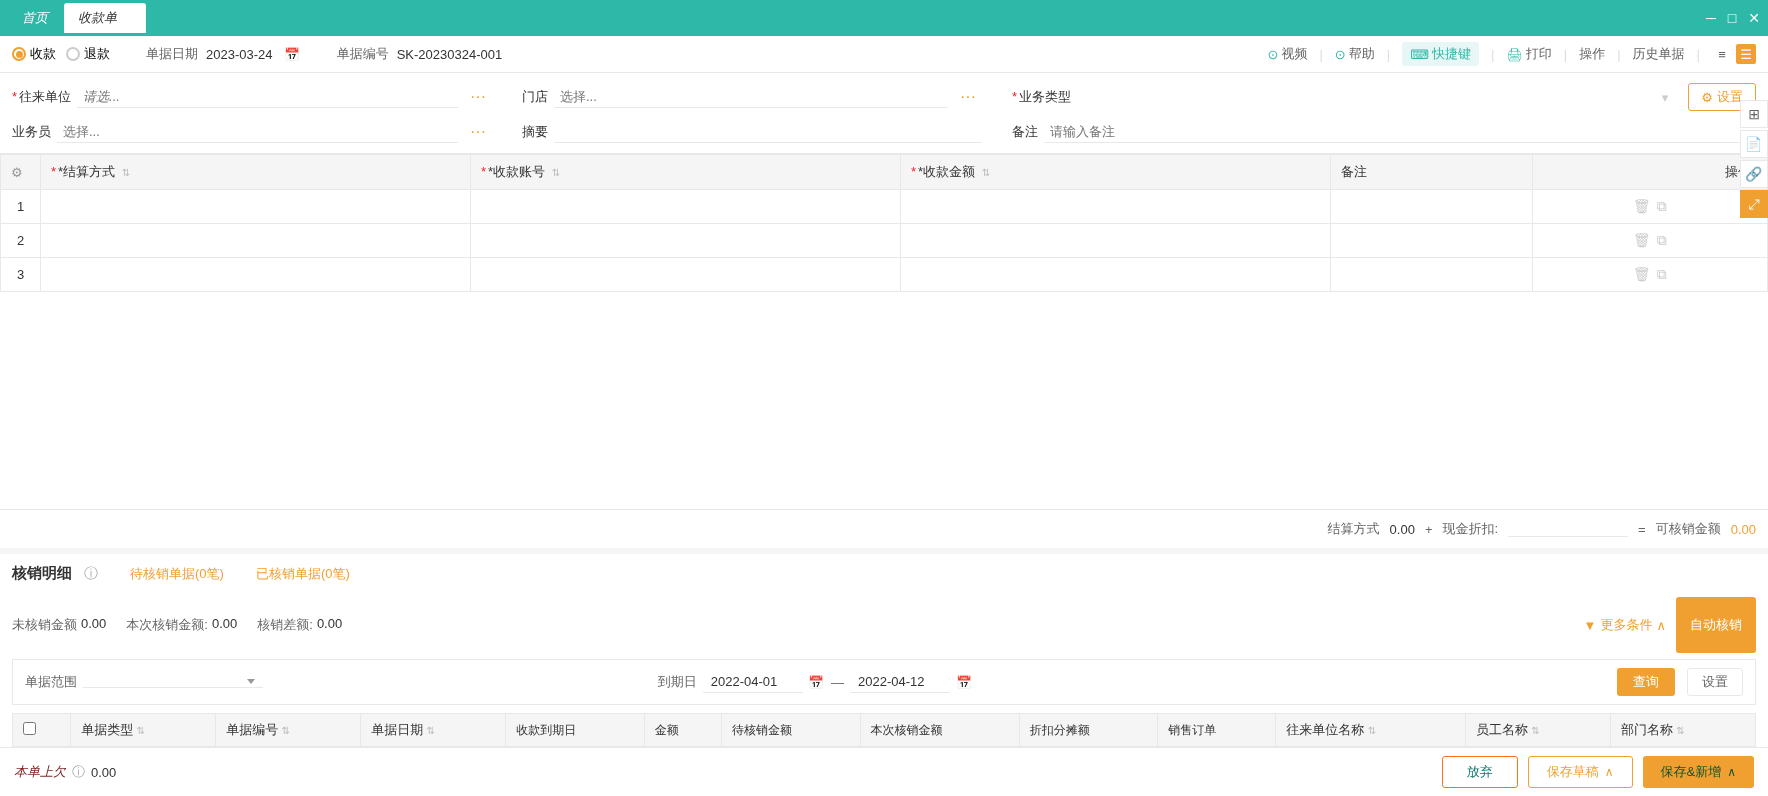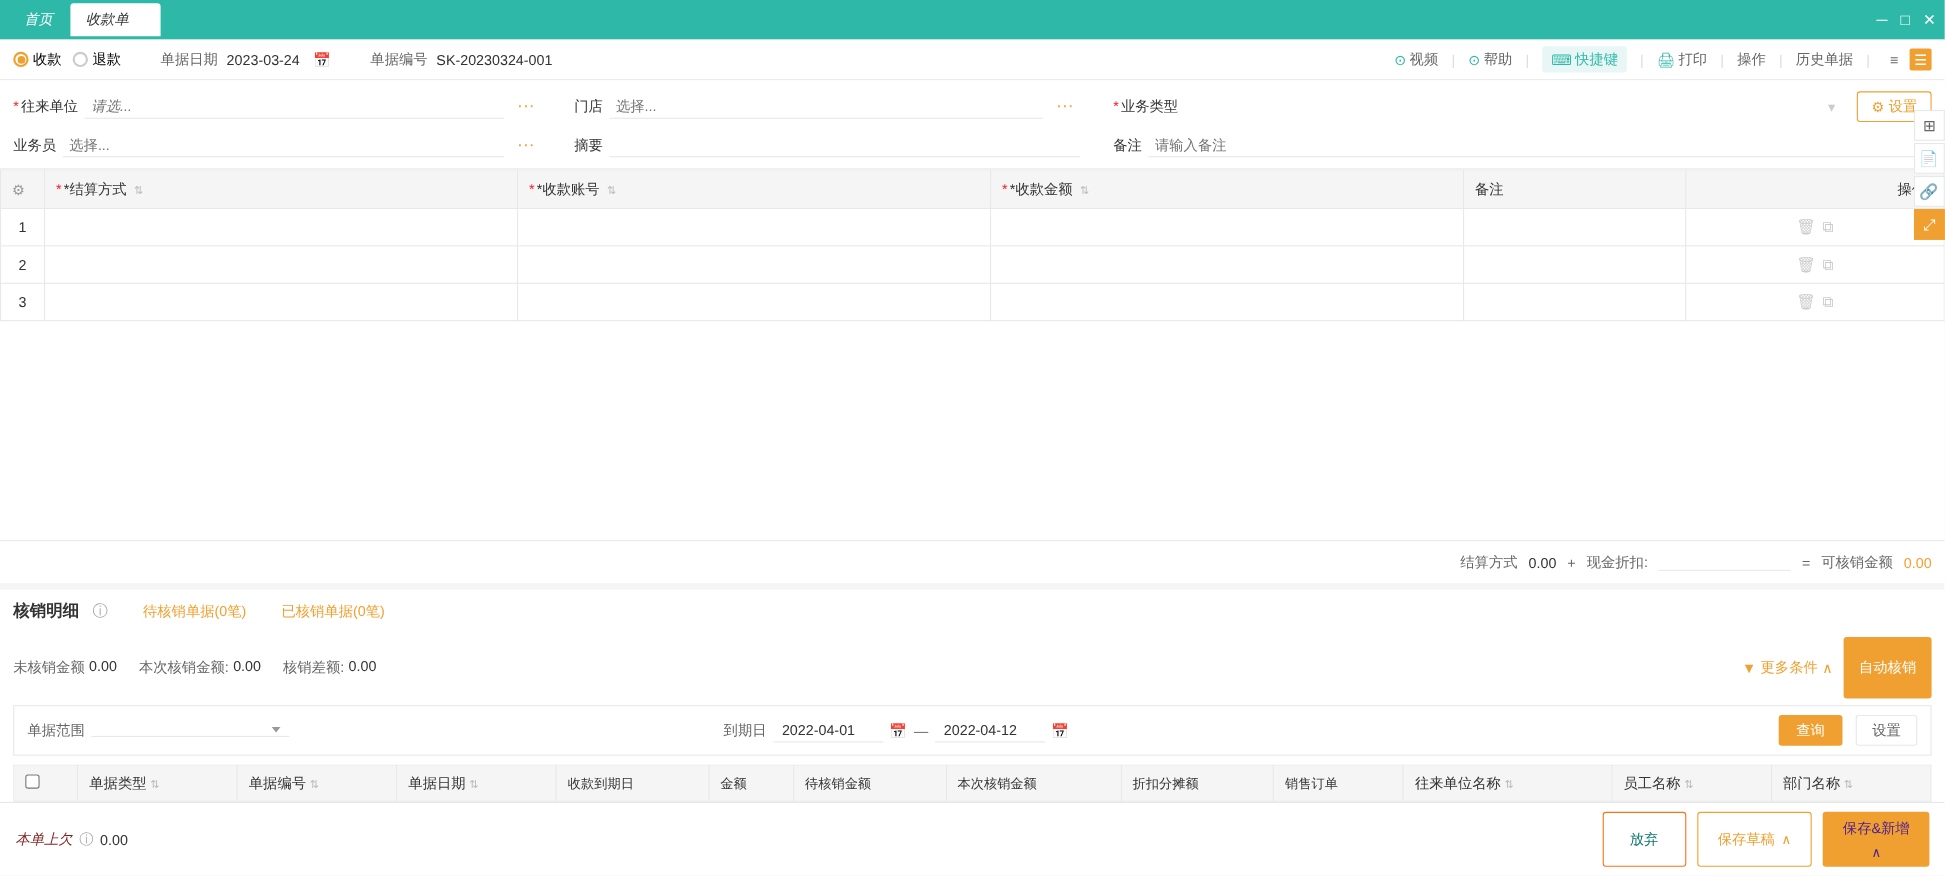--- a/index.html
+++ b/index.html
@@ -93,21 +93,21 @@
     
     .footer { display: flex; align-items: center; padding: 8px 14px; background: #fff; border-top: 1px solid #e8e8e8; }
     .footer-info { display: flex; align-items: center; gap: 6px; }
     .footer-label { color: #7f1d1d; font-style: italic; }
     .footer-value { color: #333; }
     .info-circle { color: #aaa; cursor: pointer; }
     .footer-spacer { flex: 1; }
     .footer-actions { display: flex; gap: 10px; }
     .btn-discard { background: #fff; border: 1px solid #f97316; color: #0f766e; padding: 6px 24px; border-radius: 3px; cursor: pointer; }
     .btn-save-draft { background: #fff; border: 1px solid #f0a030; color: #f0a030; padding: 6px 18px; border-radius: 3px; cursor: pointer; display: flex; align-items: center; gap: 6px; }
-    .btn-save-new { background: #f0a030; border: none; color: #4c1d95; padding: 6px 18px; border-radius: 3px; cursor: pointer; display: flex; align-items: center; gap: 6px; flex-direction: column; }
+    .btn-save-new { background: #f0a030; border: none; color: #14532d; padding: 6px 18px; border-radius: 3px; cursor: pointer; display: flex; align-items: center; gap: 6px; }
     .btn-arrow { font-size: 12px; }
 
     
     .right-sidebar { position: fixed; right: 0; top: 100px; display: flex; flex-direction: column; gap: 2px; }
     .sidebar-icon { width: 28px; height: 28px; background: #fff; border: 1px solid #e8e8e8; display: flex; align-items: center; justify-content: center; cursor: pointer; color: #666; font-size: 14px; }
     .sidebar-icon.orange { background: #f0a030; color: #fff; border-color: #f0a030; }
 
     .chevron-down { display: inline-block; width: 0; height: 0; border-left: 4px solid transparent; border-right: 4px solid transparent; border-top: 5px solid #999; }
 
     .verify-controls-row { display: flex; align-items: center; justify-content: space-between; padding: 6px 0; }

